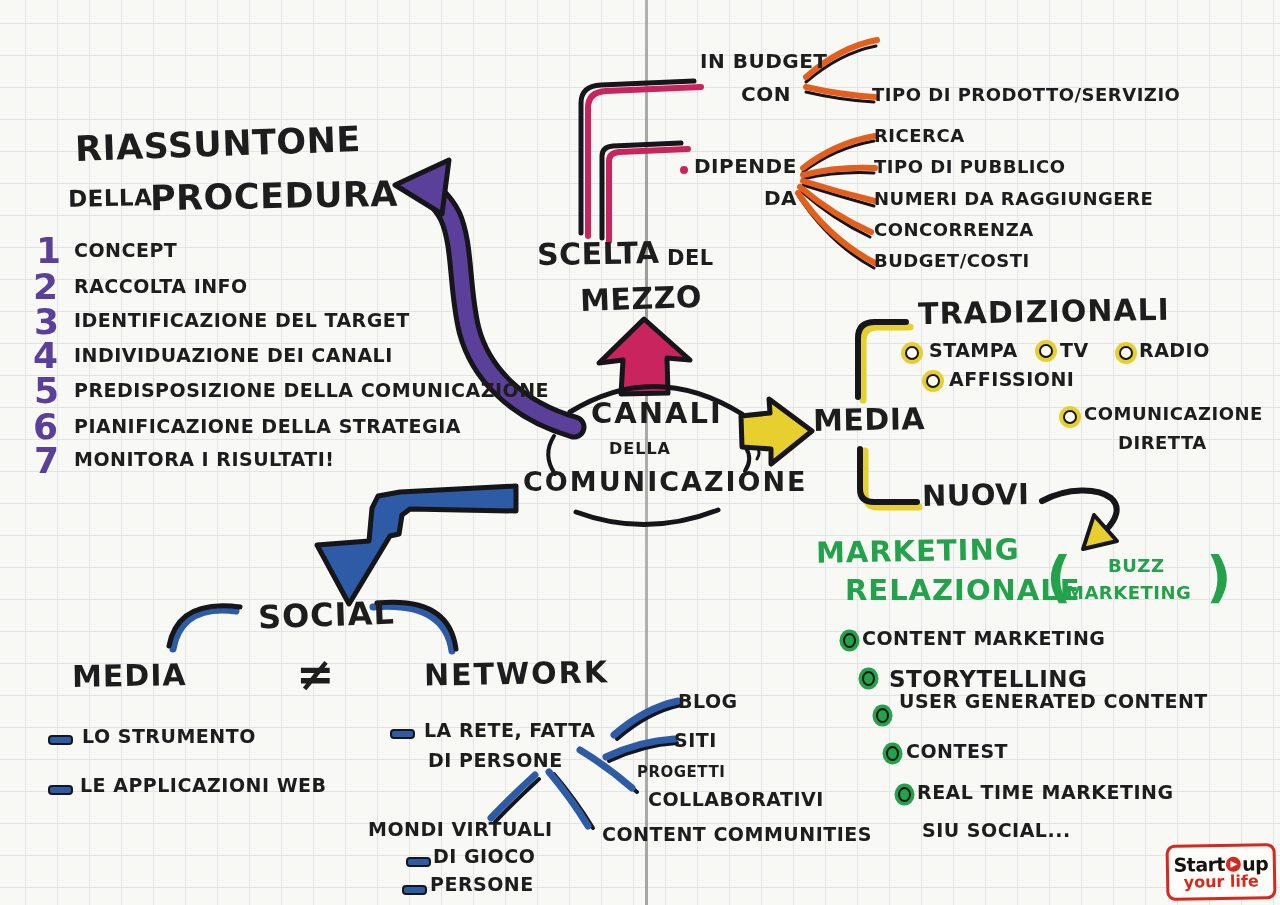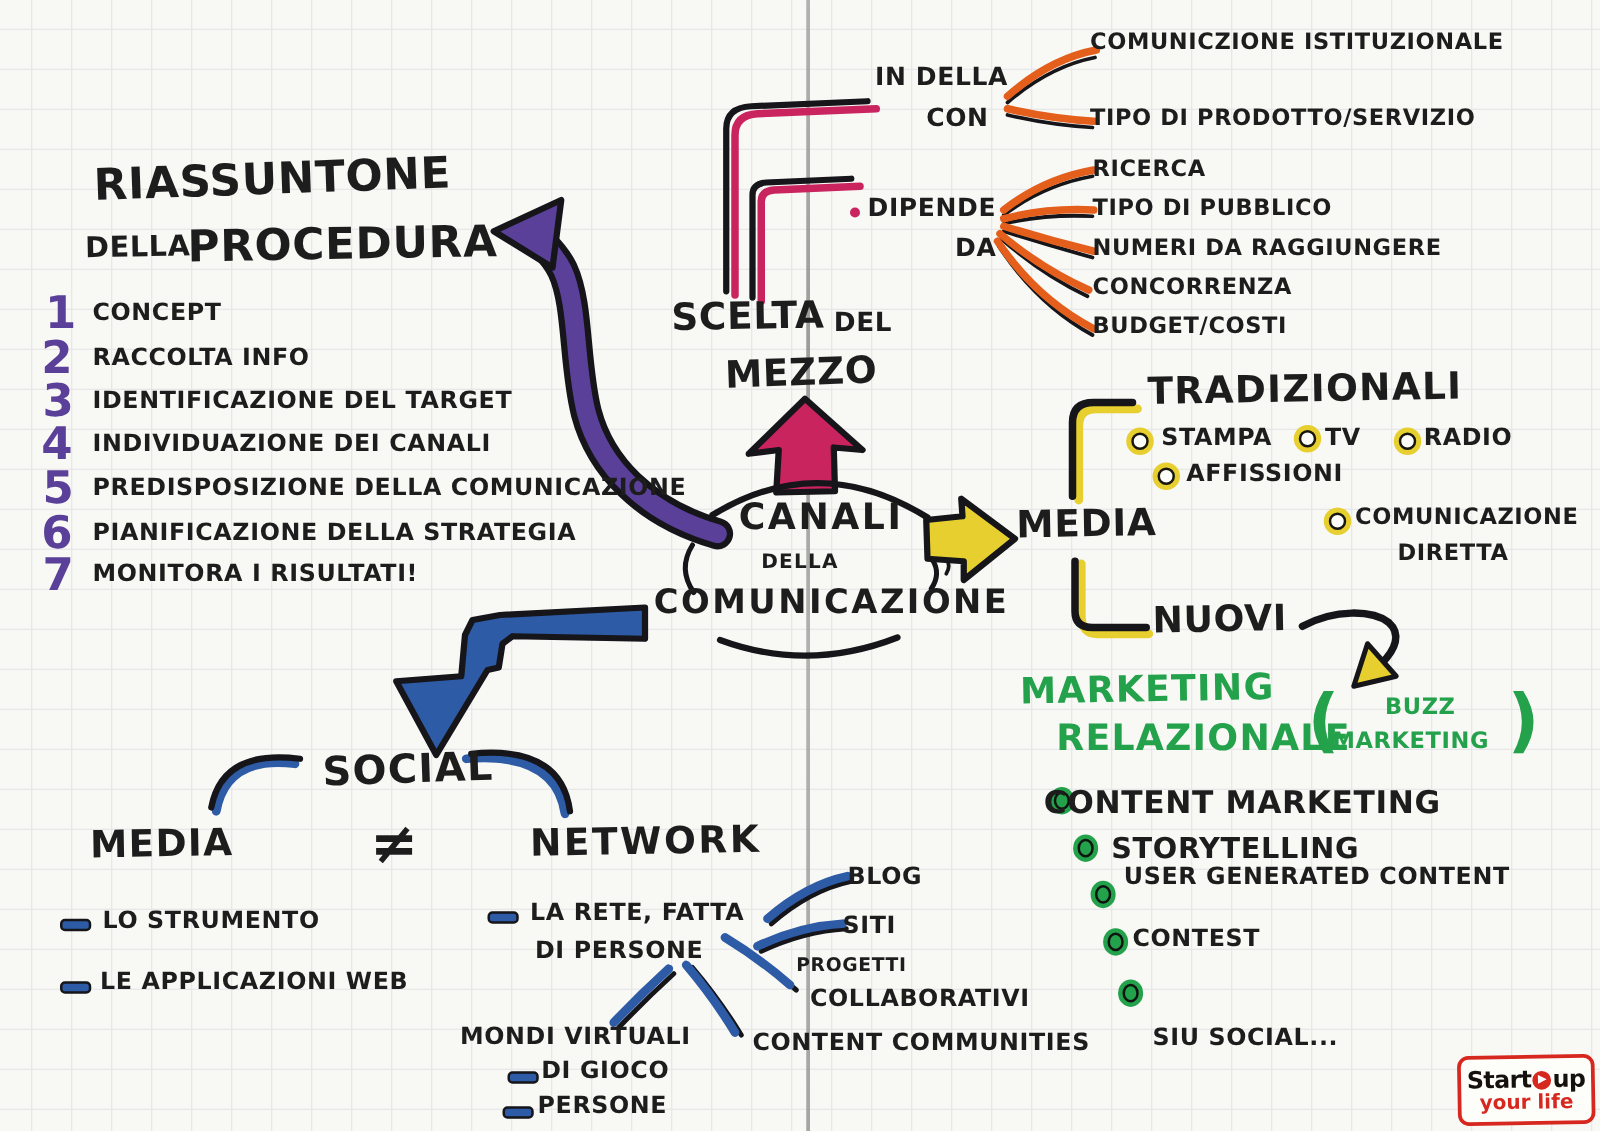--- a/index.html
+++ b/index.html
@@ -148,23 +148,22 @@
   <div class="t" style="left:74px;top:381px;font-size:19px">PREDISPOSIZIONE DELLA COMUNICAZIONE</div>
   <div class="num" style="left:33px;top:406px;font-size:36px">6</div>
   <div class="t" style="left:74px;top:417px;font-size:19px">PIANIFICAZIONE DELLA STRATEGIA</div>
   <div class="num" style="left:34px;top:440px;font-size:36px">7</div>
   <div class="t" style="left:74px;top:450px;font-size:19px">MONITORA I RISULTATI!</div>
 
   <div class="t" style="left:537px;top:238px;font-size:30px;transform:rotate(-1deg)">SCELTA</div>
   <div class="t" style="left:667px;top:247px;font-size:21px">DEL</div>
   <div class="t" style="left:580px;top:283px;font-size:30px;transform:rotate(-2deg)">MEZZO</div>
 
-  <div class="t" style="left:700px;top:51px;font-size:20px">IN DELLA</div>
+  <div class="t" style="left:700px;top:51px;font-size:20px">IN BUDGET</div>
   <div class="t" style="left:741px;top:84px;font-size:20px">CON</div>
-  <div class="t" style="left:872px;top:25px;font-size:18px">COMUNICZIONE ISTITUZIONALE</div>
   <div class="t" style="left:872px;top:86px;font-size:18px">TIPO DI PRODOTTO/SERVIZIO</div>
 
   <div class="t" style="left:694px;top:156px;font-size:20px">DIPENDE</div>
   <div class="t" style="left:764px;top:188px;font-size:20px">DA</div>
   <div class="t" style="left:874px;top:127px;font-size:18px">RICERCA</div>
   <div class="t" style="left:874px;top:158px;font-size:18px">TIPO DI PUBBLICO</div>
   <div class="t" style="left:874px;top:190px;font-size:18px">NUMERI DA RAGGIUNGERE</div>
   <div class="t" style="left:874px;top:221px;font-size:18px">CONCORRENZA</div>
   <div class="t" style="left:874px;top:252px;font-size:18px">BUDGET/COSTI</div>
 
@@ -190,28 +189,29 @@
   <div class="t" style="left:922px;top:480px;font-size:29px;transform:rotate(-1deg)">NUOVI</div>
 
   <div class="t green" style="left:816px;top:536px;font-size:29px;transform:rotate(-1deg);letter-spacing:1px">MARKETING</div>
   <div class="t green" style="left:845px;top:575px;font-size:29px;letter-spacing:1px">RELAZIONALE</div>
   <div class="t green" style="left:1046px;top:548px;font-size:56px;font-weight:700">(</div>
   <div class="t green" style="left:1108px;top:557px;font-size:18px">BUZZ</div>
   <div class="t green" style="left:1066px;top:584px;font-size:18px">MARKETING</div>
   <div class="t green" style="left:1206px;top:548px;font-size:56px;font-weight:700">)</div>
 
   <span class="bg" style="left:843px;top:633px"></span>
-  <div class="t" style="left:835px;top:629px;font-size:25px">CONTENT MARKETING</div>
+  <div class="t" style="left:862px;top:629px;font-size:19px">CONTENT MARKETING</div>
   <span class="bg" style="left:862px;top:671px"></span>
   <div class="t" style="left:889px;top:667px;font-size:23px">STORYTELLING</div>
   <span class="bg" style="left:876px;top:708px"></span>
   <div class="t" style="left:899px;top:692px;font-size:19px">USER GENERATED CONTENT</div>
   <span class="bg" style="left:886px;top:746px"></span>
   <div class="t" style="left:906px;top:742px;font-size:19px">CONTEST</div>
   <span class="bg" style="left:898px;top:787px"></span>
+  <div class="t" style="left:917px;top:783px;font-size:19px">REAL TIME MARKETING</div>
   <div class="t" style="left:922px;top:821px;font-size:19px">SIU SOCIAL...</div>
 
   <div class="t" style="left:258px;top:599px;font-size:32px;transform:rotate(-2deg);letter-spacing:1px">SOCIAL</div>
   <div class="t" style="left:296px;top:650px;font-size:46px">≠</div>
   <div class="t" style="left:72px;top:660px;font-size:30px;transform:rotate(-1deg);letter-spacing:1px">MEDIA</div>
   <div class="t" style="left:424px;top:658px;font-size:30px;transform:rotate(-1deg);letter-spacing:2px">NETWORK</div>
 
   <span class="db" style="left:48px;top:735px"></span>
   <div class="t" style="left:82px;top:727px;font-size:19px">LO STRUMENTO</div>
   <span class="db" style="left:48px;top:785px"></span>

